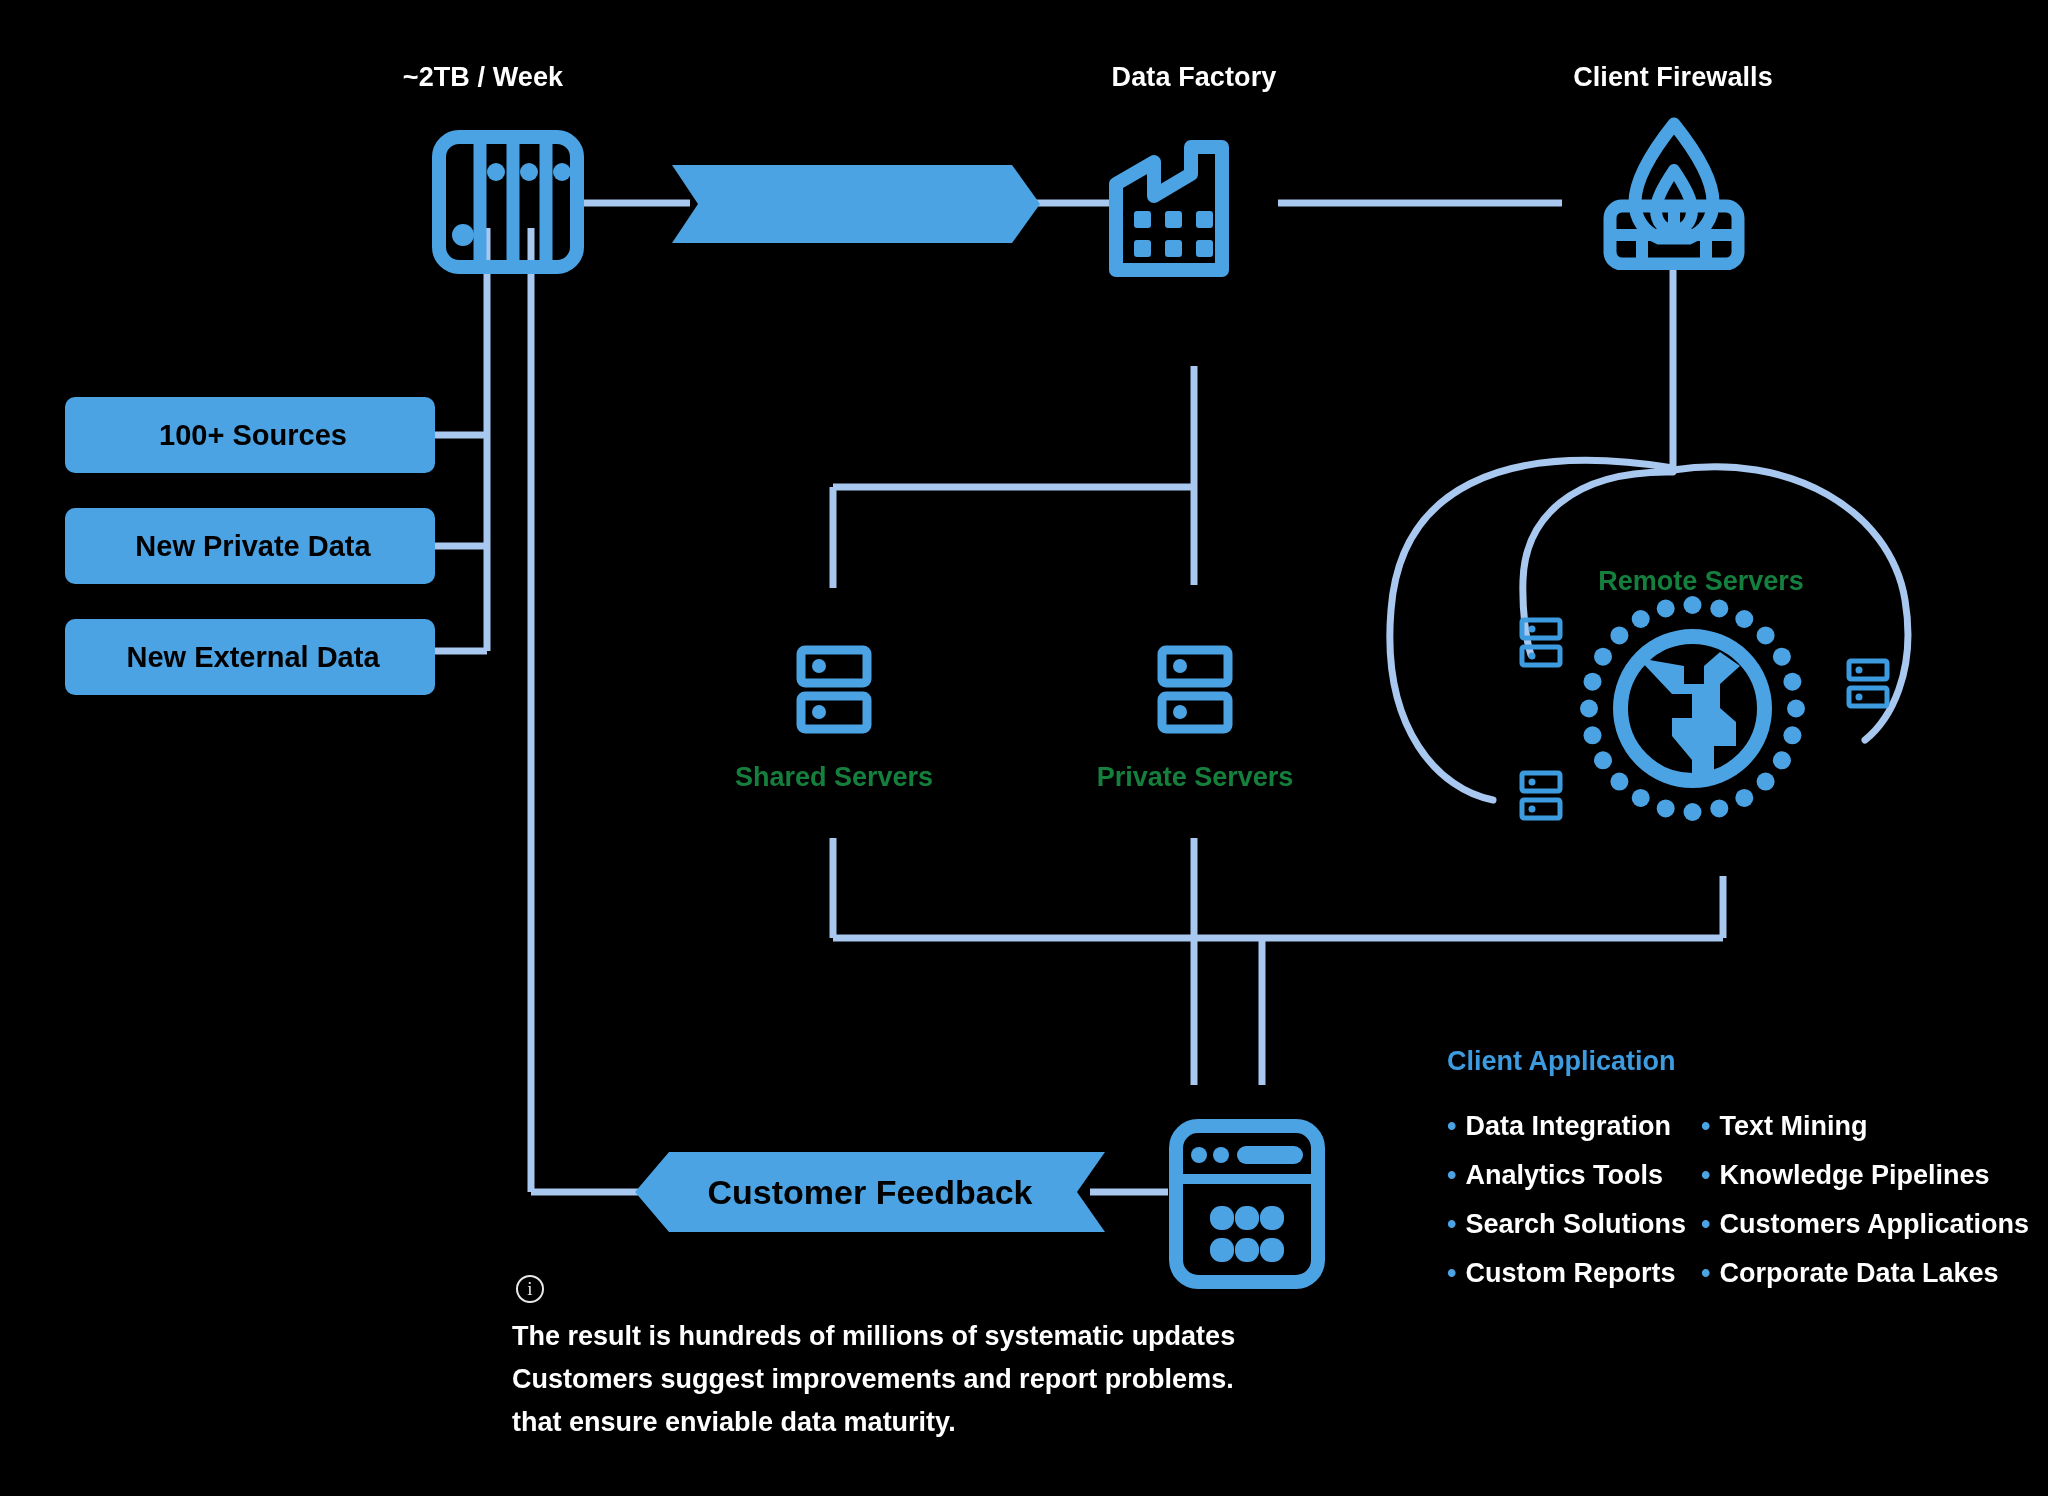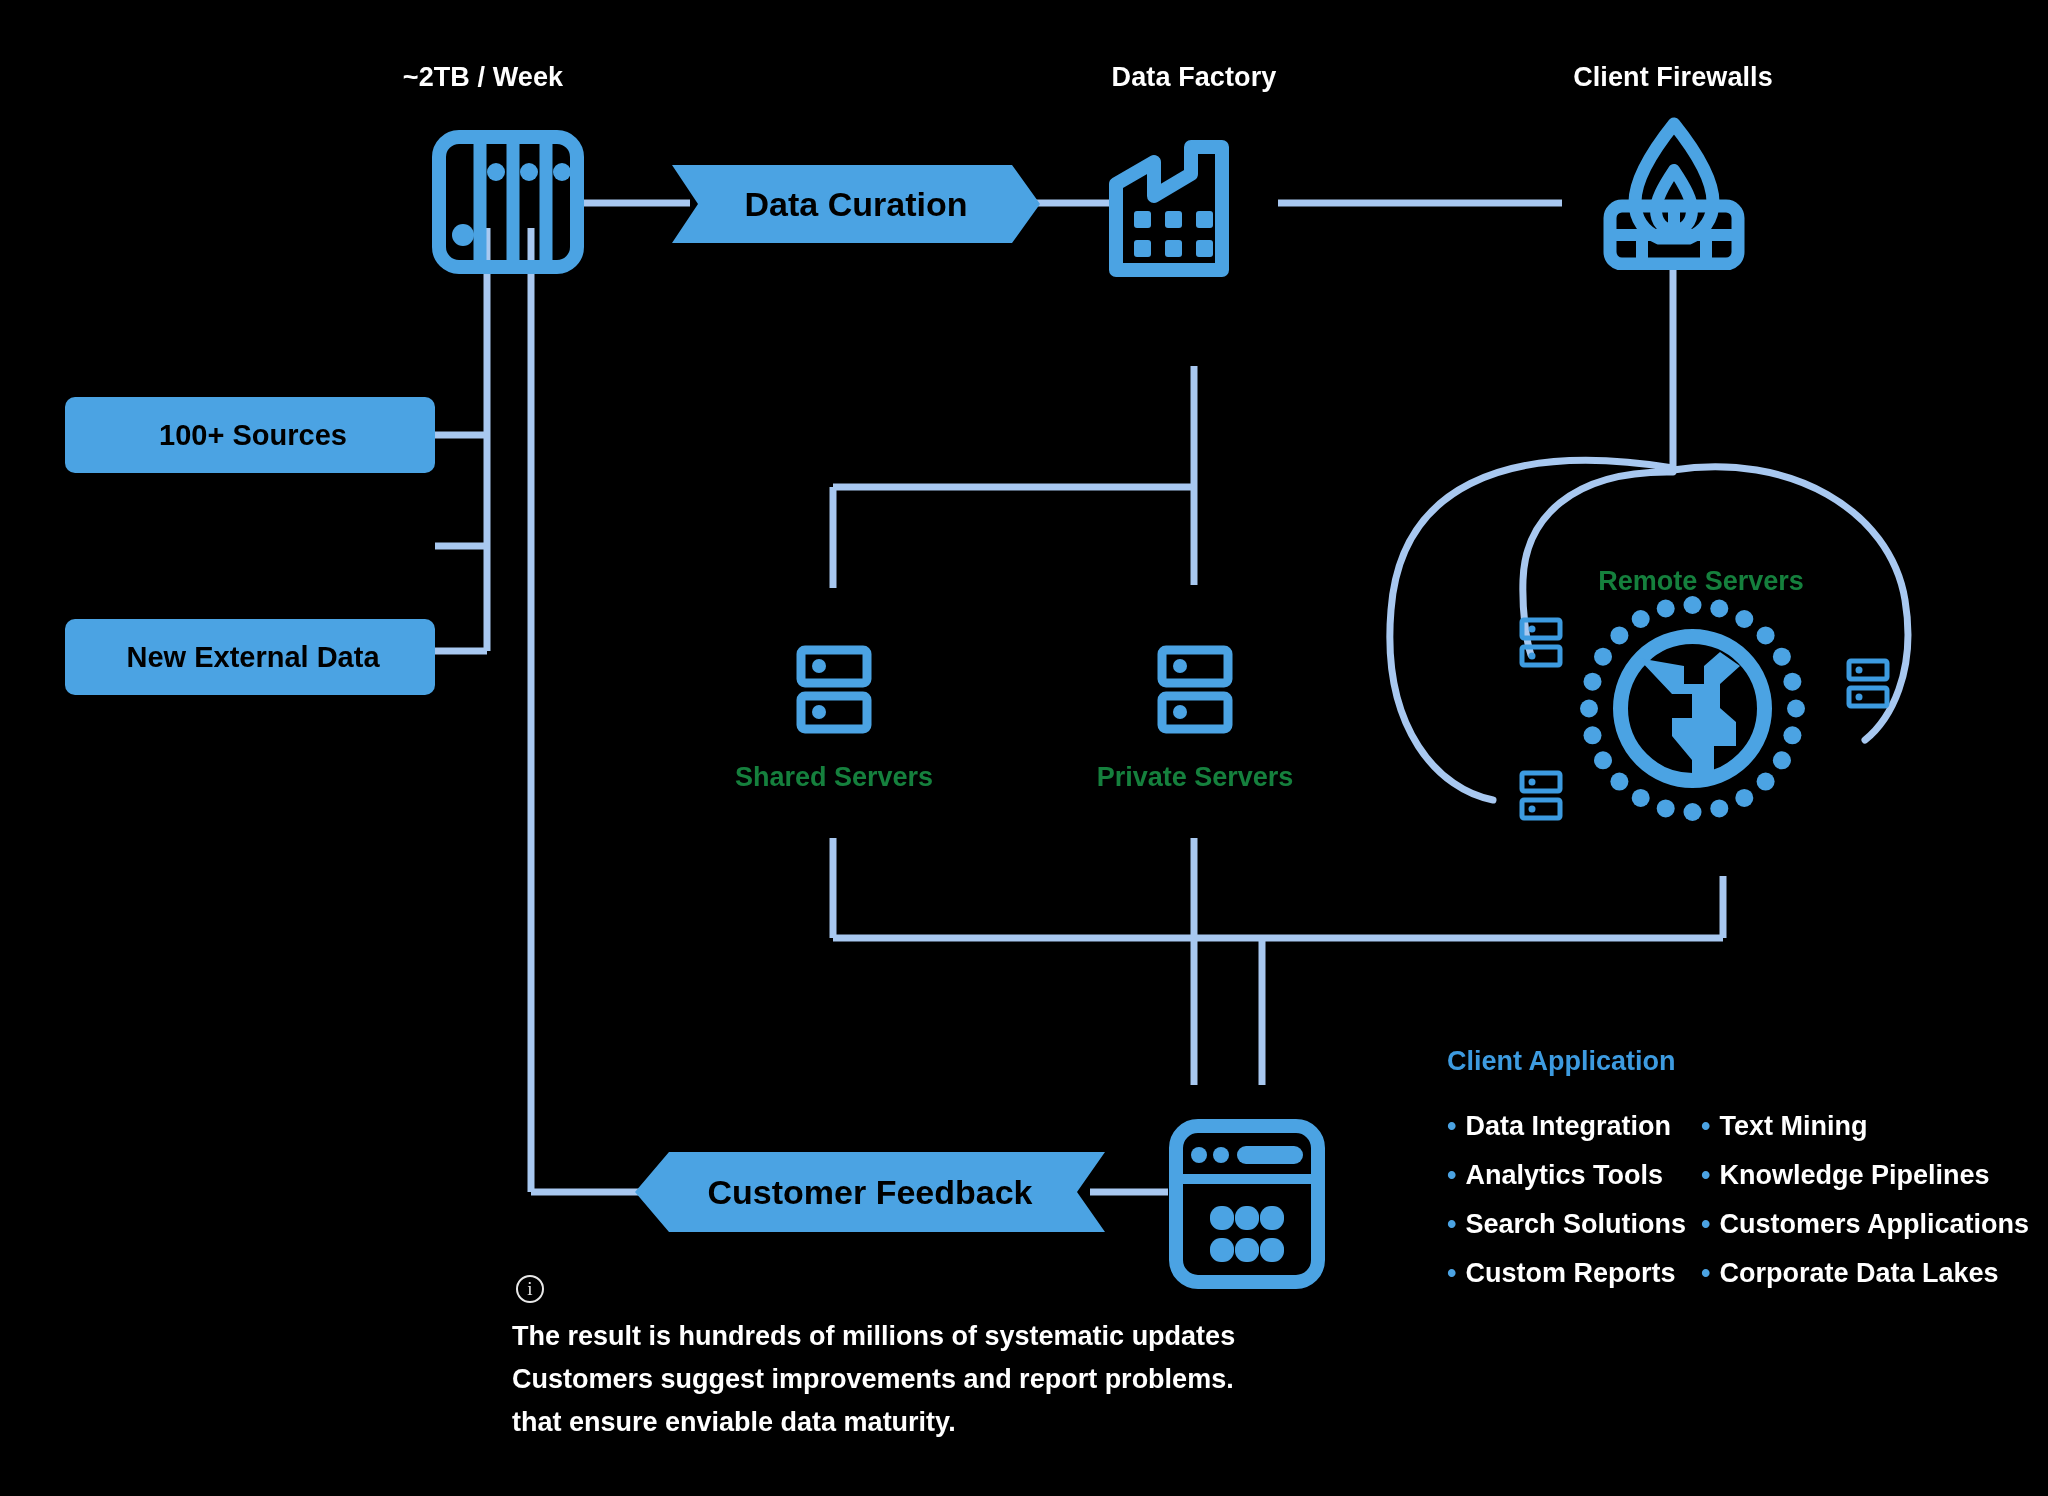--- a/index.html
+++ b/index.html
@@ -170,21 +170,20 @@
     </g>
     <circle cx="64" cy="42" r="9" fill="#4BA3E3"></circle>
     <circle cx="97" cy="42" r="9" fill="#4BA3E3"></circle>
     <circle cx="130" cy="42" r="9" fill="#4BA3E3"></circle>
     <circle cx="31" cy="105" r="11" fill="#4BA3E3"></circle>
   </svg>
 
   <svg class="abs" style="left:672px; top:165px; width:368px; height:78px;" viewBox="0 0 368 78">
     <polygon points="0,0 340,0 368,39 340,78 0,78 26,39" fill="#4BA3E3"></polygon>
   </svg>
-  <div class="bannertext" style="left:672px; top:165px; width:368px; height:78px;">Data Curation</div>
 
   <svg class="abs" style="left:1107px; top:118px; width:145px; height:160px;" viewBox="0 0 145 160">
     <path d="M 9 152 L 9 66 L 47 44 L 47 78 L 84 56 L 84 29 L 115 29 L 115 152 Z" fill="none" stroke="#4BA3E3" stroke-width="14" stroke-linejoin="round" stroke-linecap="round"></path>
     <g fill="#4BA3E3">
       <rect x="27" y="93" width="17" height="17" rx="3"></rect>
       <rect x="58" y="93" width="17" height="17" rx="3"></rect>
       <rect x="89" y="93" width="17" height="17" rx="3"></rect>
       <rect x="27" y="122" width="17" height="17" rx="3"></rect>
       <rect x="58" y="122" width="17" height="17" rx="3"></rect>
       <rect x="89" y="122" width="17" height="17" rx="3"></rect>
@@ -198,20 +197,23 @@
     <g stroke="#4BA3E3" stroke-width="12">
       <line x1="12" y1="125" x2="140" y2="125"></line>
       <line x1="76" y1="96" x2="76" y2="125"></line>
       <line x1="44" y1="125" x2="44" y2="154"></line>
       <line x1="108" y1="125" x2="108" y2="154"></line>
     </g>
   </svg>
 
   <div class="abs srcbox" style="left:65px; top:397px; width:370px; height:76px;">
     <span>100+ Sources</span>
+  </div>
+  <div class="abs srcbox" style="left:65px; top:508px; width:370px; height:76px;">
+    <span>New Private Data</span>
   </div>
   <div class="abs srcbox" style="left:65px; top:619px; width:370px; height:76px;">
     <span>New External Data</span>
   </div>
 
   <svg class="abs" style="left:795px; top:645px; width:78px; height:90px;" viewBox="0 0 78 90">
     <rect x="6" y="5" width="66" height="33" rx="4" ry="4" fill="none" stroke="#4BA3E3" stroke-width="9"></rect>
     <rect x="6" y="51" width="66" height="33" rx="4" ry="4" fill="none" stroke="#4BA3E3" stroke-width="9"></rect>
     <circle cx="24" cy="21" r="7" fill="#4BA3E3"></circle>
     <circle cx="24" cy="67" r="7" fill="#4BA3E3"></circle>

